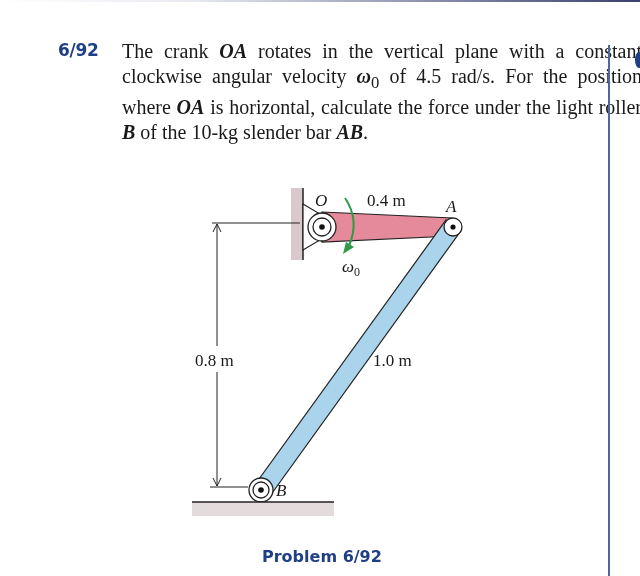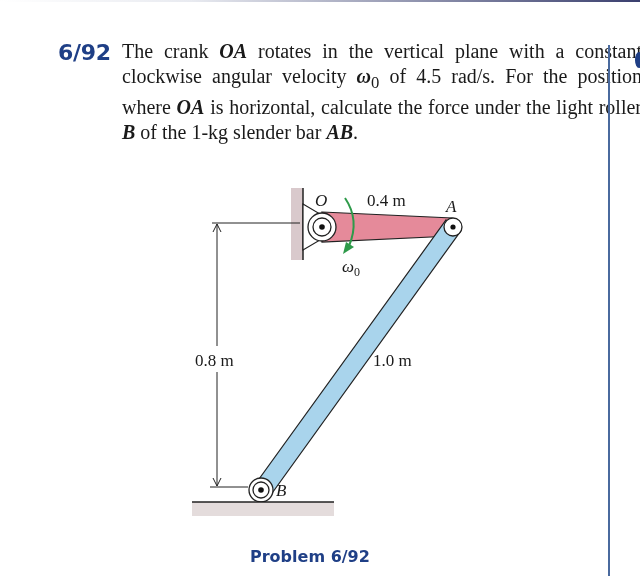--- a/index.html
+++ b/index.html
@@ -8,47 +8,47 @@
     background: #ffffff; font-family: "DejaVu Serif", serif;
   }
   .top-rule { position: absolute; left: 0; top: 0; width: 640px; height: 2px;
     background: linear-gradient(90deg, #ffffff 0%, #e8eaf0 30%, #3a3f6e 100%); }
   .problem {
     position: absolute; left: 58px; top: 40px; width: 530px;
   }
   .prob-num {
     position: absolute; left: 0; top: 0;
     font-family: "DejaVu Sans", sans-serif; font-weight: bold;
-    color: #1f3f86; font-size: 22px; letter-spacing: -0.3px;
+    color: #1f3f86; font-size: 17px; letter-spacing: -0.3px;
   }
   .prob-text {
     position: absolute; left: 64px; top: -1px; width: 520px;
     font-family: "Liberation Serif", serif; font-size: 20px; line-height: 24.5px;
     color: #1a1a1a; text-align: justify;
   }
   .prob-text i { font-style: italic; font-weight: bold; }
   .vrule { position: absolute; left: 608px; top: 45px; width: 2px; height: 531px; background: #4a6a9e; }
   .edge-mark { position: absolute; left: 635px; top: 52px; width: 8px; height: 16px; border-radius: 50%; background: #1f3f86; }
   .diagram { position: absolute; left: 0; top: 0; }
   .caption {
-    position: absolute; left: 250px; top: 547px;
+    position: absolute; left: 262px; top: 547px;
     font-family: "DejaVu Sans", sans-serif; font-weight: bold; font-size: 16px; color: #1f3f86;
   }
   .lbl { font-family: "Liberation Serif", serif; font-size: 17px; fill: #1a1a1a; }
   .lbl-i { font-family: "Liberation Serif", serif; font-style: italic; font-size: 17px; fill: #1a1a1a; }
 </style>
 </head>
 <body>
 
 <div class="top-rule"></div>
 
 <div class="problem">
   <div class="prob-num">6/92</div>
   <div class="prob-text">
-    <span>The crank </span><i>OA</i><span> rotates in the vertical plane with a constant clockwise angular velocity </span><i>ω</i><sub>0</sub><span> of 4.5 rad/s. For the position where </span><i>OA</i><span> is horizontal, calculate the force under the light roller </span><i>B</i><span> of the 1-kg slender bar </span><i>AB</i><span>.</span>
+    <span>The crank </span><i>OA</i><span> rotates in the vertical plane with a constant clockwise angular velocity </span><i>ω</i><sub>0</sub><span> of 4.5 rad/s. For the position where </span><i>OA</i><span> is horizontal, calculate the force under the light roller </span><i>B</i><span> of the 10-kg slender bar </span><i>AB</i><span>.</span>
   </div>
 </div>
 
 <div class="vrule"></div>
 <div class="edge-mark"></div>
 
 <svg class="diagram" width="640" height="576">
 
   <rect x="291" y="188" width="12" height="72" fill="#d9c9cc"></rect>
   <line x1="303" y1="188" x2="303" y2="260" stroke="#222" stroke-width="1.5"></line>

